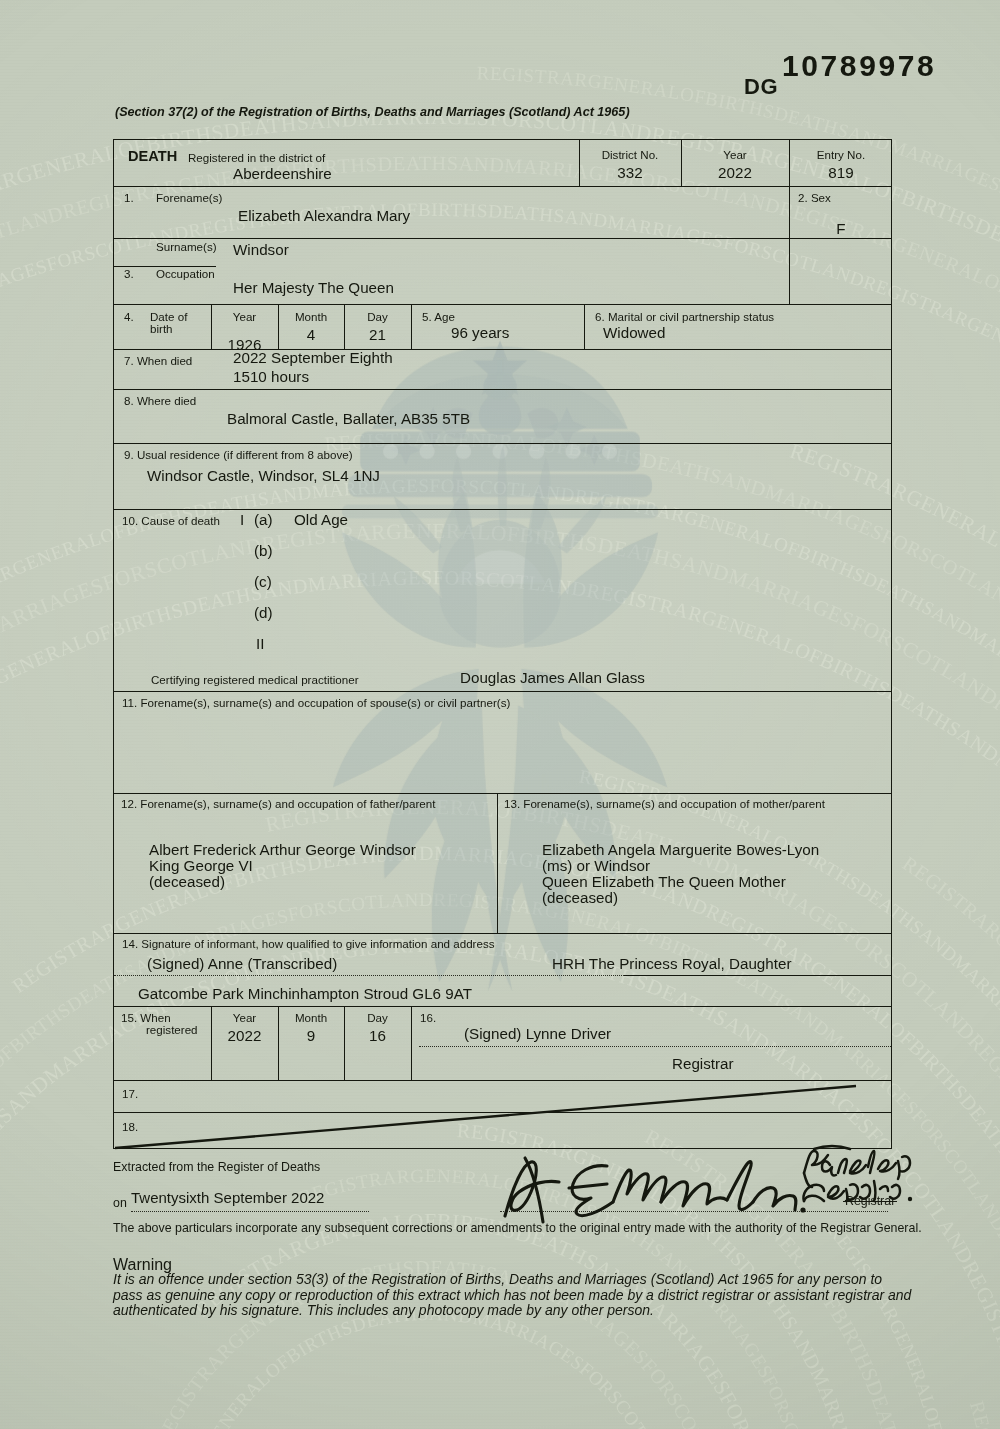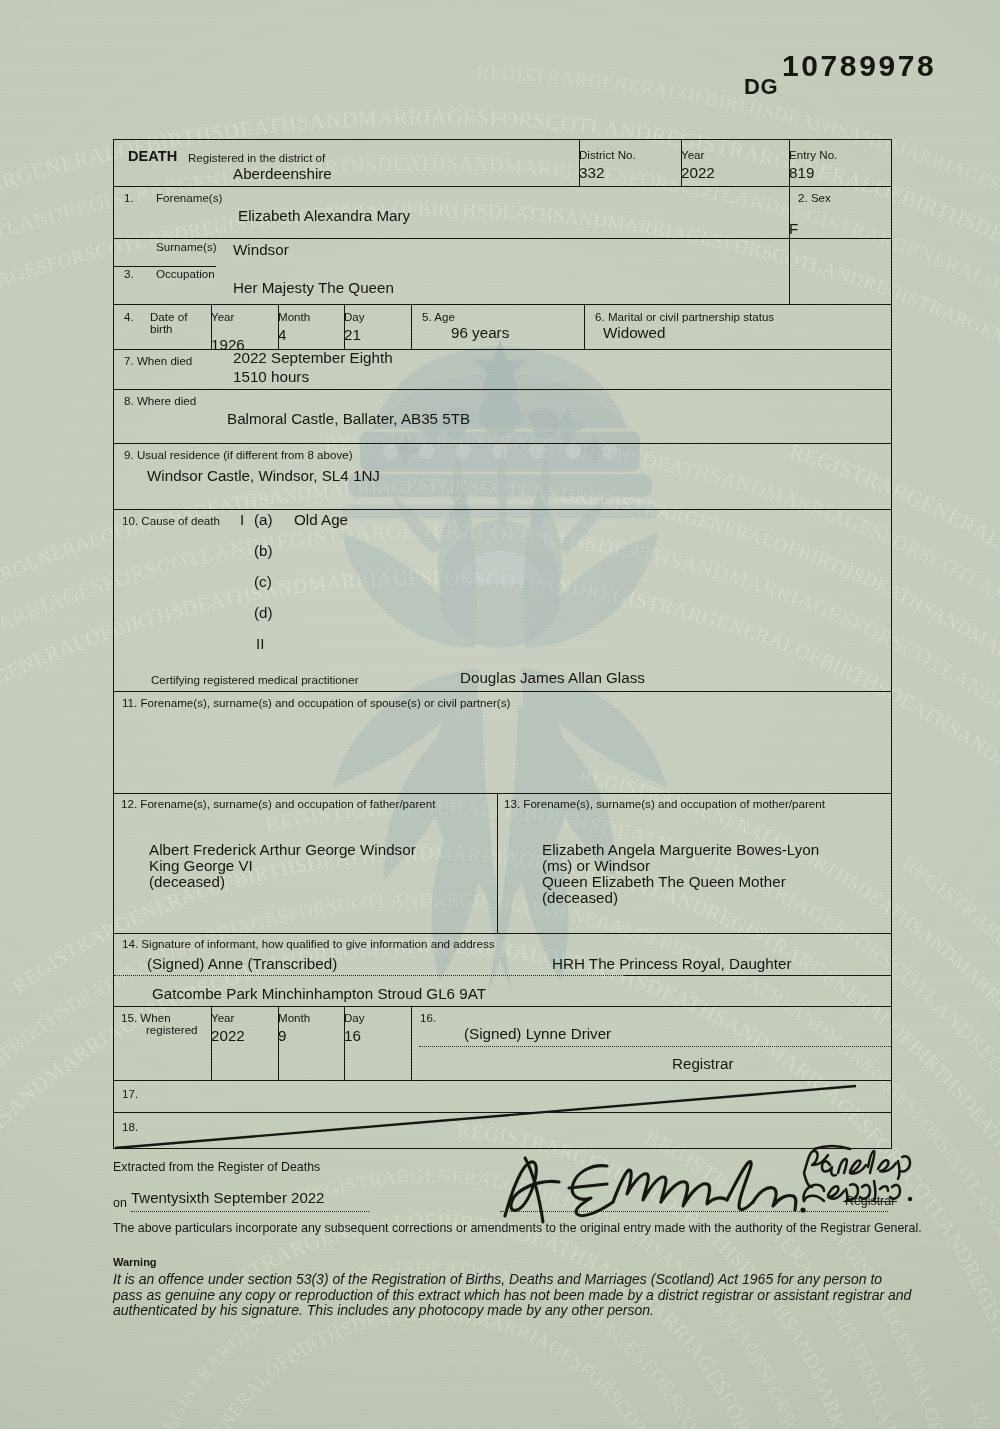--- a/index.html
+++ b/index.html
@@ -66,29 +66,29 @@
     width:779px; height:1010px;
     border:1.6px solid #15180f;
   }
   .hl { position:absolute; left:0; right:0; height:0; border-top:1.5px solid #15180f; }
   .vl { position:absolute; width:0; border-left:1.5px solid #15180f; }
   .dotl { position:absolute; height:0; border-top:1.7px dotted #2a2d22; }
 
   .lbl { position:absolute; font-size:11.6px; white-space:nowrap; }
   .lbl-b { position:absolute; font-size:14.6px; font-weight:bold; white-space:nowrap; }
   .val { position:absolute; font-size:15.2px; white-space:nowrap; }
-  .ctr { }
+  .ctr { text-align:center; }
 
   
   .ft { position:absolute; font-size:12.4px; white-space:nowrap; }
   .ft-val { position:absolute; font-size:15px; white-space:nowrap; }
   .ft-para {
     position:absolute; font-size:12.4px; line-height:15.5px;
   }
-  .ft-warn-title { position:absolute; font-size:11px; font-weight:bold; }
+  .ft-warn-title { position:absolute; font-size:16px; font-weight:normal; }
   .ft-warn {
     position:absolute; font-size:14px; font-style:italic; line-height:15.6px;
   }
   .ft-dots { position:absolute; height:0; border-top:1.7px dotted #2a2d22; }
 
   .sig { position:absolute; }
   .strike-line { position:absolute; }
 </style>
 </head>
 <body>
@@ -232,20 +232,21 @@
       <path d="M10,10 C42,42 52,96 40,146 C26,122 16,96 12,66 C8,102 2,132 -8,152 C0,110 6,58 10,10 Z"></path>
     </g>
   </g>
 </svg>
 
 <div id="grain"></div>
 <div id="vignette"></div>
 
 <div id="page">
 
+  <div class="hdr-sub">(Section 37(2) of the Registration of Births, Deaths and Marriages (Scotland) Act 1965)</div>
   <div class="hdr-dg">DG</div>
   <div class="hdr-serial">10789978</div>
 
   <div id="tbl">
 
     <div class="hl" style="top:46px"></div>
     <div class="hl" style="top:98px"></div>
     <div class="hl" style="top:126px;left:0;right:675px"></div>
     <div class="hl" style="top:164px"></div>
     <div class="hl" style="top:209px"></div>
@@ -355,21 +356,21 @@
 
     <div class="lbl" style="left:390px; top:657px">13. Forename(s), surname(s) and occupation of mother/parent</div>
     <div class="val" style="left:428px; top:701px">Elizabeth Angela Marguerite Bowes-Lyon</div>
     <div class="val" style="left:428px; top:717px">(ms) or Windsor</div>
     <div class="val" style="left:428px; top:733px">Queen Elizabeth The Queen Mother</div>
     <div class="val" style="left:428px; top:749px">(deceased)</div>
 
     <div class="lbl" style="left:8px;   top:797px">14.   Signature of informant, how qualified to give information and address</div>
     <div class="val" style="left:33px;  top:815px">(Signed) Anne (Transcribed)</div>
     <div class="val" style="left:438px; top:815px">HRH The Princess Royal, Daughter</div>
-    <div class="val" style="left:38px;  top:845px">Gatcombe Park Minchinhampton Stroud GL6 9AT</div>
+    <div class="val" style="left:24px;  top:845px">Gatcombe Park Minchinhampton Stroud GL6 9AT</div>
 
     <div class="lbl" style="left:7px;  top:871px">15. When</div>
     <div class="lbl" style="left:32px; top:883px">registered</div>
     <div class="lbl ctr" style="left:97px;  top:871px; width:67px">Year</div>
     <div class="val ctr" style="left:97px;  top:887px; width:67px">2022</div>
     <div class="lbl ctr" style="left:164px; top:871px; width:66px">Month</div>
     <div class="val ctr" style="left:164px; top:887px; width:66px">9</div>
     <div class="lbl ctr" style="left:230px; top:871px; width:67px">Day</div>
     <div class="val ctr" style="left:230px; top:887px; width:67px">16</div>
 

